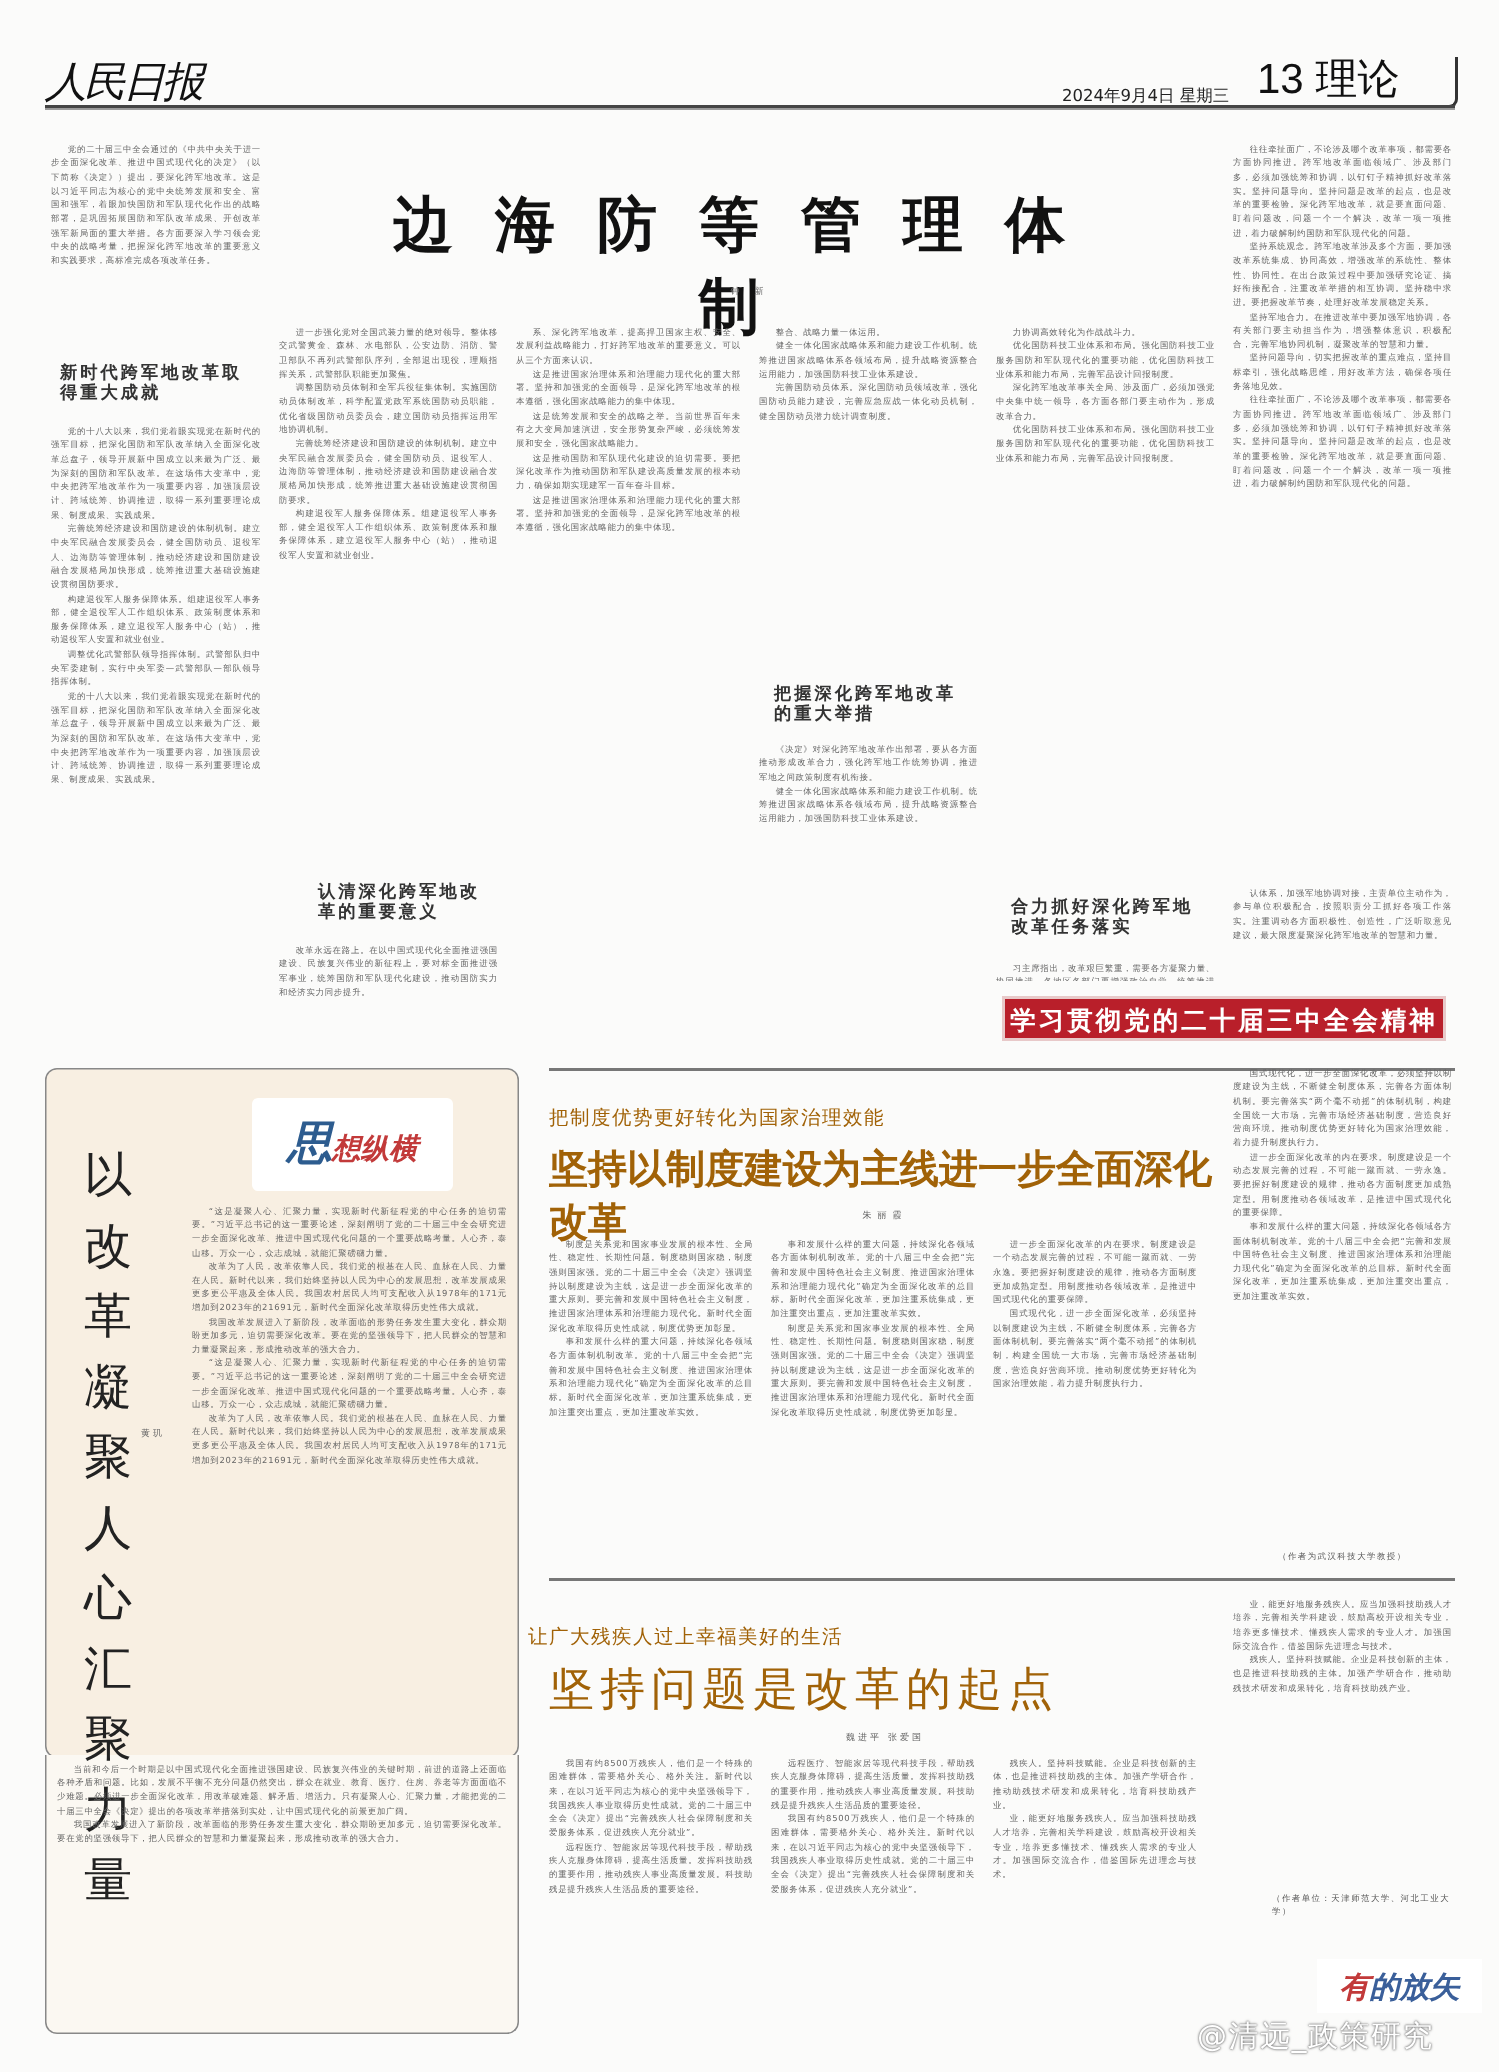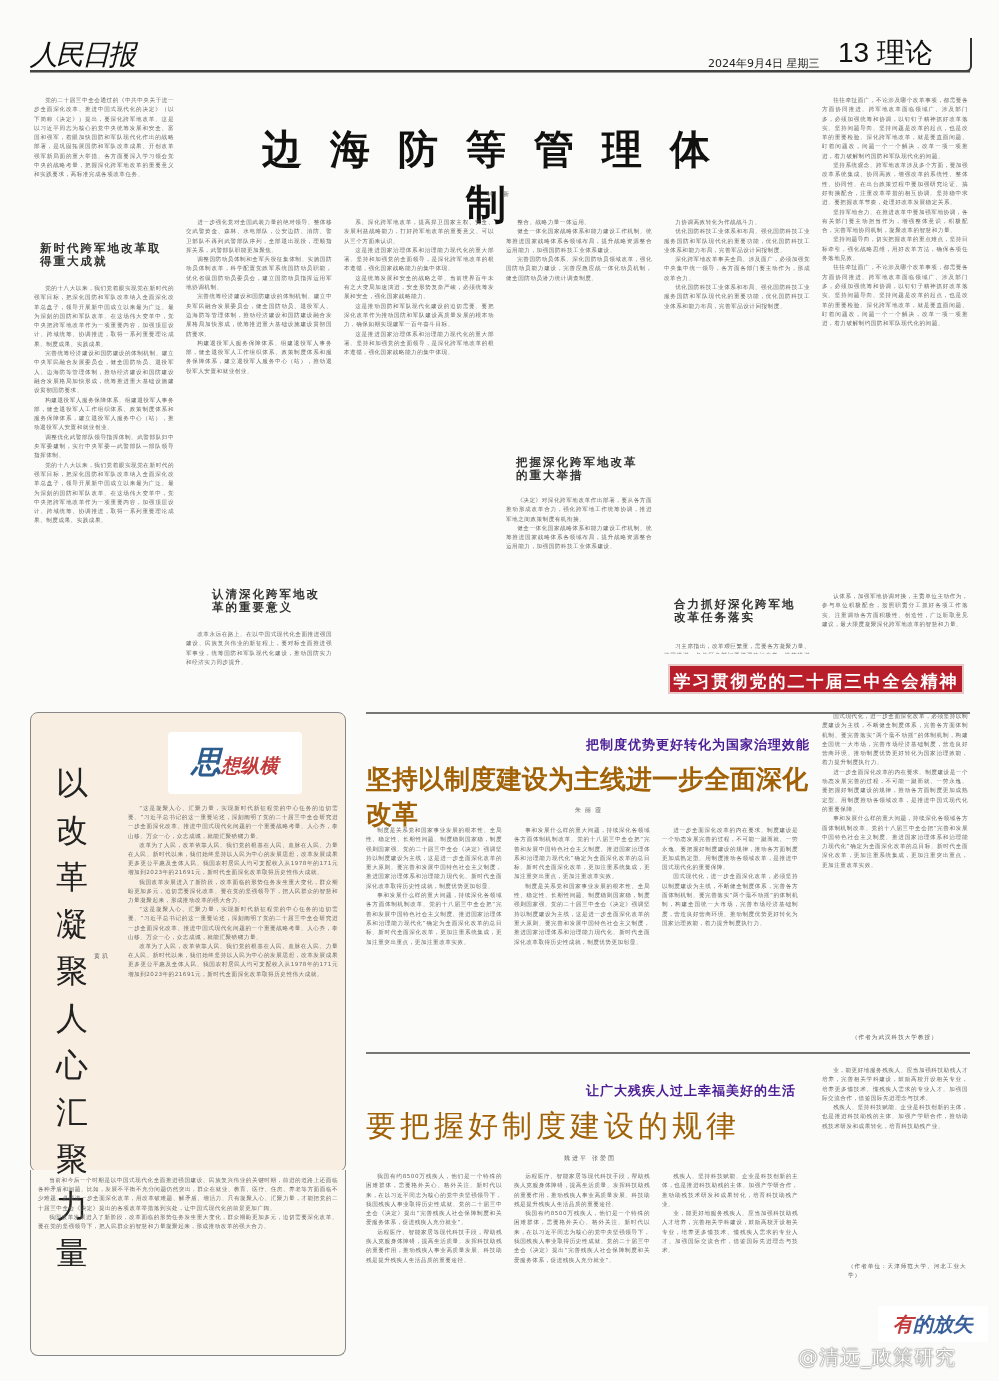--- a/index.html
+++ b/index.html
@@ -15,21 +15,21 @@
 .subhead{font-size:11.5px;line-height:13px;font-weight:bold;color:#333;letter-spacing:2px}
 .main-title{left:240px;top:122px;width:520px;text-align:center;font-size:40px;font-weight:bold;letter-spacing:28px;color:#111;font-family:"DejaVu Sans",sans-serif}
 .byline{font-size:6px;color:#666;letter-spacing:4px;text-align:center}
 .banner{left:668px;top:664px;width:296px;height:30px;background:#b91f2a;color:#fff;font-size:17px;font-weight:bold;letter-spacing:2px;text-align:center;line-height:30px;border:2px solid #e8c9c9}
 .box{left:30px;top:712px;width:316px;height:460px;background:#f8efe2;border:1.5px solid #888;border-radius:8px}
 .box-bottom{left:30px;top:1170px;width:316px;height:186px;background:#fbf8f2;border:1.5px solid #888;border-top:none;border-radius:0 0 8px 8px}
 .vtitle{left:52px;top:760px;width:40px;font-size:32px;line-height:47px;color:#222;text-align:center;font-family:"DejaVu Sans",sans-serif}
 .logo-sx{left:168px;top:732px;width:134px;height:62px;background:#fff;border-radius:4px;text-align:center;padding-top:10px}
 .logo-sx .s1{font-size:30px;color:#2d5c8f;font-family:"DejaVu Serif",serif;font-style:italic;font-weight:bold}
 .logo-sx .s2{font-size:19px;color:#c23a3a;font-family:"DejaVu Serif",serif;font-style:italic;font-weight:bold}
-.kicker{font-size:13px;font-weight:bold;color:#4c1d95;text-align:right;letter-spacing:1px}
+.kicker{font-size:13px;font-weight:normal;color:#a16207;text-align:left;letter-spacing:1px}
 .serif-title{font-family:Liberation Mono, monospace;font-weight:bold;color:#a16207;text-align:left}
 .hr-thick{height:2px;background:#777}
 .watermark{left:798px;top:1344px;font-size:20px;color:#fff;text-shadow:0 0 2px #777,0 0 1px #555;font-family:"DejaVu Sans",sans-serif;letter-spacing:1px}
 .youde{left:878px;top:1306px;width:110px;height:36px;background:#fff;text-align:center;font-family:"DejaVu Serif",serif;font-style:italic;font-weight:bold;font-size:20px;line-height:36px}
 .youde .a{color:#c23a3a}.youde .b{color:#3a5f9a}
 .note{font-size:5.6px;color:#555;letter-spacing:1px}
 </style>
 </head>
 <body>
 
@@ -157,21 +157,21 @@
   </div>
 <div class="abs col" style="left:822px;top:712px;width:146px;height:306px">
     <p>国式现代化，进一步全面深化改革，必须坚持以制度建设为主线，不断健全制度体系，完善各方面体制机制。要完善落实“两个毫不动摇”的体制机制，构建全国统一大市场，完善市场经济基础制度，营造良好营商环境。推动制度优势更好转化为国家治理效能，着力提升制度执行力。</p>
     <p>进一步全面深化改革的内在要求。制度建设是一个动态发展完善的过程，不可能一蹴而就、一劳永逸。要把握好制度建设的规律，推动各方面制度更加成熟定型。用制度推动各领域改革，是推进中国式现代化的重要保障。</p>
     <p>事和发展什么样的重大问题，持续深化各领域各方面体制机制改革。党的十八届三中全会把“完善和发展中国特色社会主义制度、推进国家治理体系和治理能力现代化”确定为全面深化改革的总目标。新时代全面深化改革，更加注重系统集成，更加注重突出重点，更加注重改革实效。</p>
   </div>
 <div class="abs note" style="left:852px;top:1034px;width:118px">（作者为武汉科技大学教授）</div>
 
 <div class="abs hr-thick" style="left:366px;top:1052px;width:604px"></div>
 <div class="abs kicker" style="left:352px;top:1082px;width:444px">让广大残疾人过上幸福美好的生活</div>
-<div class="abs serif-title" style="left:366px;top:1106px;width:444px;font-size:30px;letter-spacing:4px;font-weight:normal">要把握好制度建设的规律</div>
+<div class="abs serif-title" style="left:366px;top:1106px;width:444px;font-size:30px;letter-spacing:4px;font-weight:normal">坚持问题是改革的起点</div>
 <div class="abs byline" style="left:530px;top:1154px;width:120px;letter-spacing:2px">魏进平  张爱国</div>
 <div class="abs col" style="left:366px;top:1172px;width:136px;height:188px">
     <p>我国有约8500万残疾人，他们是一个特殊的困难群体，需要格外关心、格外关注。新时代以来，在以习近平同志为核心的党中央坚强领导下，我国残疾人事业取得历史性成就。党的二十届三中全会《决定》提出“完善残疾人社会保障制度和关爱服务体系，促进残疾人充分就业”。</p>
     <p>远程医疗、智能家居等现代科技手段，帮助残疾人克服身体障碍，提高生活质量。发挥科技助残的重要作用，推动残疾人事业高质量发展。科技助残是提升残疾人生活品质的重要途径。</p>
   </div>
 <div class="abs col" style="left:514px;top:1172px;width:136px;height:188px">
     <p>远程医疗、智能家居等现代科技手段，帮助残疾人克服身体障碍，提高生活质量。发挥科技助残的重要作用，推动残疾人事业高质量发展。科技助残是提升残疾人生活品质的重要途径。</p>
     <p>我国有约8500万残疾人，他们是一个特殊的困难群体，需要格外关心、格外关注。新时代以来，在以习近平同志为核心的党中央坚强领导下，我国残疾人事业取得历史性成就。党的二十届三中全会《决定》提出“完善残疾人社会保障制度和关爱服务体系，促进残疾人充分就业”。</p>
   </div>
 <div class="abs col" style="left:662px;top:1172px;width:136px;height:188px">

